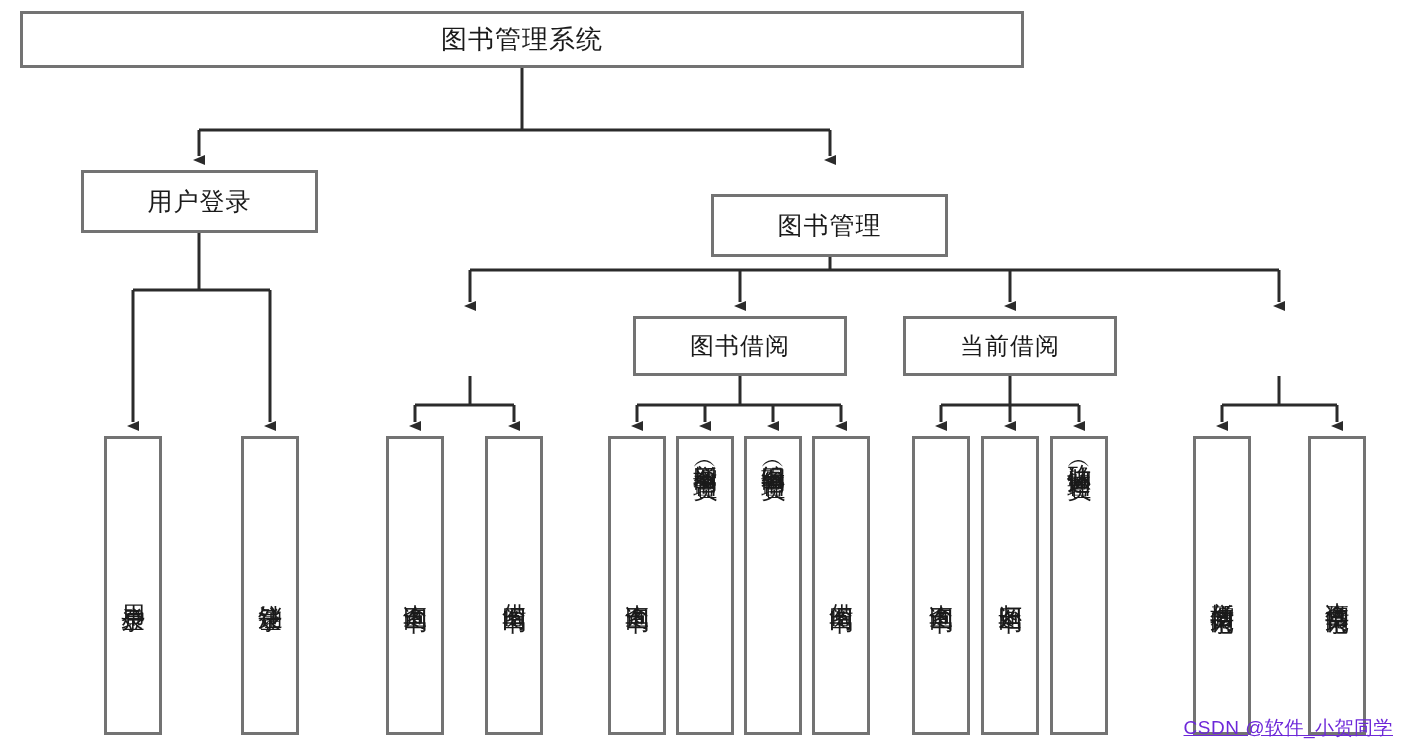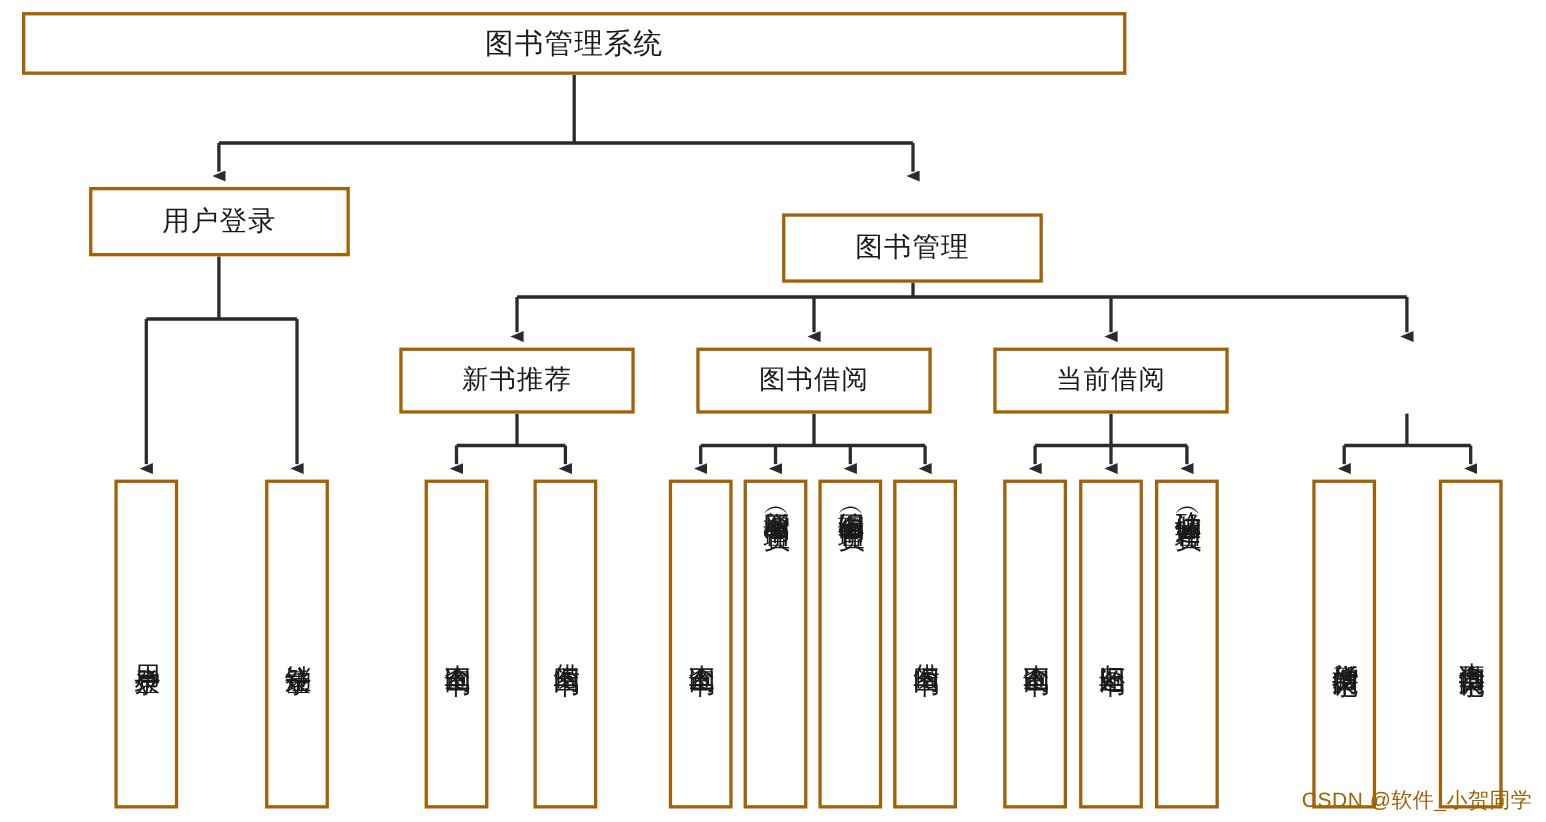--- a/index.html
+++ b/index.html
@@ -15,21 +15,21 @@
     width: 1405px;
     height: 747px;
     background: #ffffff;
     overflow: hidden;
   }
   
   .node {
     position: absolute;
     box-sizing: border-box;
     background: #ffffff;
-    border: 3px solid #a16207;
+    border: 3px solid #737373;
     display: flex;
     align-items: center;
     justify-content: center;
     color: #1a1a1a;
   }
   .node.lv0 { border-width: 3px; }
   .node.lv1 { border-width: 3px; }
   .node.lv2 { border-width: 3px; }
   .node.leaf { border-width: 3px; }
 
@@ -71,23 +71,24 @@
     height: 747px;
     pointer-events: none;
   }
 
   
   #watermark {
     position: absolute;
     right: 12px;
     bottom: 6px;
     font-size: 19px;
-    color: #a16207;
+    color: #6d28d9;
     white-space: nowrap;
     letter-spacing: 0.5px;
+    text-decoration: underline;
   }
 </style>
 </head>
 <body>
 
 <div id="canvas">
 
   <svg id="wires" viewBox="0 0 1405 747" xmlns="http://www.w3.org/2000/svg">
     <defs>
       <marker id="arrow" markerWidth="10" markerHeight="12" refX="1" refY="6" orient="auto" markerUnits="userSpaceOnUse">
@@ -144,23 +145,20 @@
     <span class="node-label">图书管理系统</span>
   </div>
 
   <div class="node lv1" style="left:81px; top:170px; width:237px; height:63px;">
     <span class="node-label">用户登录</span>
   </div>
   <div class="node lv1" style="left:711px; top:170px; width:237px; height:63px;margin-top:24px;">
     <span class="node-label">图书管理</span>
   </div>
 
-  <div class="node lv2" style="left:363px; top:316px; width:214px; height:60px;">
-    <span class="node-label">新书推荐</span>
-  </div>
   <div class="node lv2" style="left:633px; top:316px; width:214px; height:60px;">
     <span class="node-label">图书借阅</span>
   </div>
   <div class="node lv2" style="left:903px; top:316px; width:214px; height:60px;">
     <span class="node-label">当前借阅</span>
   </div>
 
   <div class="node leaf center-text" style="left:104px; top:436px; width:58px; height:299px;">
     <span class="node-label">用户登录</span>
   </div>

